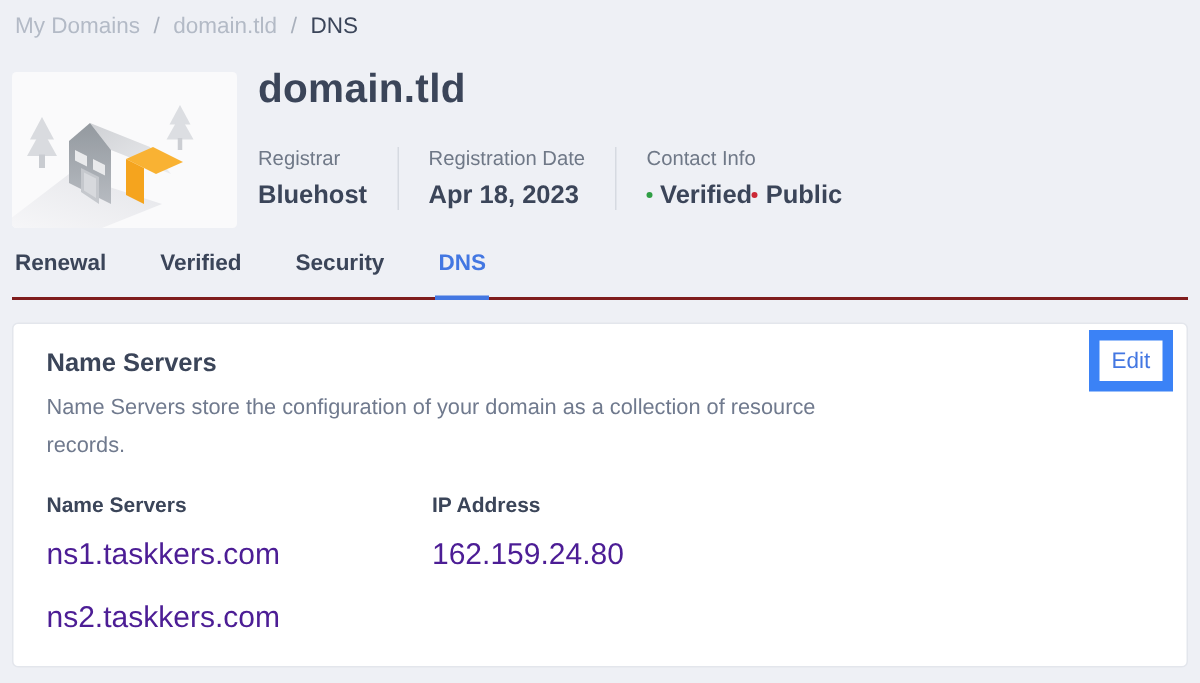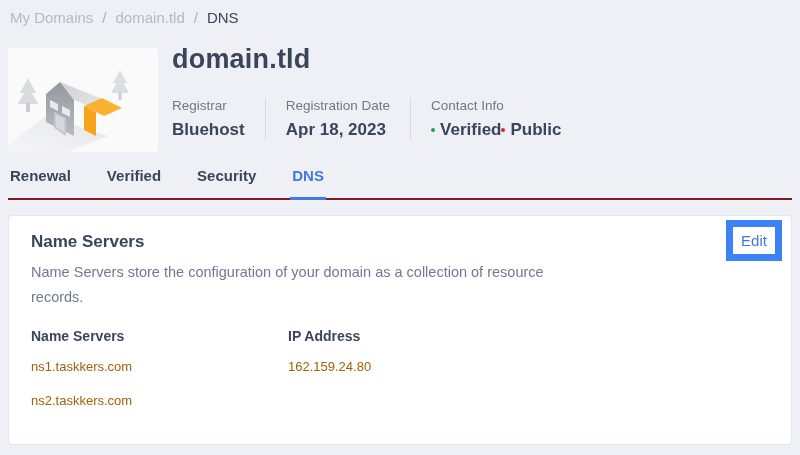--- a/index.html
+++ b/index.html
@@ -39,21 +39,21 @@
   .card-title { position:absolute; left:22px; top:16px; font-size:17px; font-weight:bold; color:#3b4559; }
   .edit-annotation { position:absolute; left:717px; top:4px; width:56px; height:41px;
           border:7px solid #3b82f6; display:flex; align-items:center; justify-content:center; }
   .edit-link { color:#4377e2; font-size:15px; cursor:pointer; }
   .card-desc { position:absolute; left:22px; top:44px; width:535px; font-size:14.5px; color:#707a8e; line-height:25px; }
 
   
   .ns-table { position:absolute; left:22px; top:112px; }
   .t-row { display:grid; grid-template-columns:257px 250px; }
   .t-head { font-size:14px; font-weight:bold; color:#3b4559; margin-bottom:15px; }
-  .t-body { font-size:13px; color:#a16207; margin-bottom:19px; }
+  .t-body { font-size:20px; color:#4c1d95; margin-bottom:19px; }
 </style>
 </head>
 <body>
 
 <div id="screen">
 
   <div class="breadcrumb">
     <span class="crumb">My Domains</span>
     <span class="crumb-sep">/</span>
     <span class="crumb">domain.tld</span>

